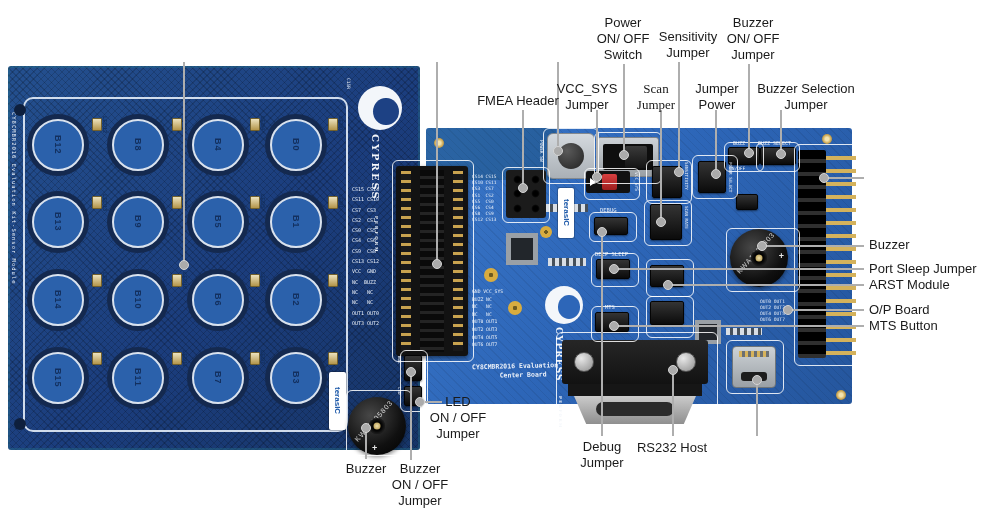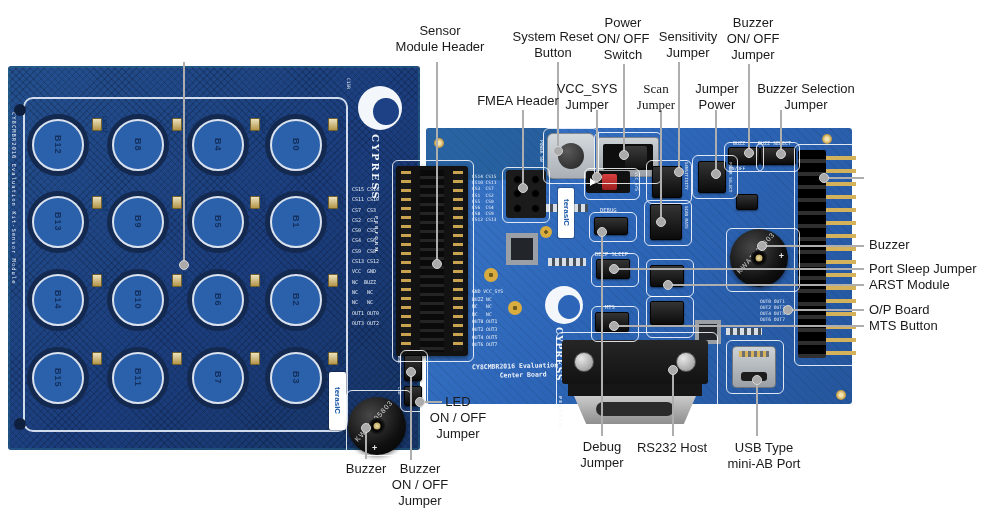--- a/index.html
+++ b/index.html
@@ -445,25 +445,21 @@
   <div class="dot" style="left:366px;top:428px;"></div>
   <div class="vline" style="left:410px;top:372px;height:88px;"></div>
   <div class="dot" style="left:411px;top:372px;"></div>
   <div class="vline" style="left:601px;top:232px;height:204px;"></div>
   <div class="dot" style="left:602px;top:232px;"></div>
   <div class="vline" style="left:672px;top:370px;height:66px;"></div>
   <div class="dot" style="left:673px;top:370px;"></div>
   <div class="vline" style="left:756px;top:380px;height:56px;"></div>
   <div class="dot" style="left:757px;top:380px;"></div>
 
-  <div class="lbl" style="left:385px;top:23px;width:110px;">Sensor
-Module Header</div>
   <div class="lbl" style="left:470px;top:93px;width:96px;">FMEA Header</div>
-  <div class="lbl" style="left:505px;top:29px;width:96px;">System Reset
-Button</div>
   <div class="lbl" style="left:554px;top:81px;width:66px;">VCC_SYS
 Jumper</div>
   <div class="lbl" style="left:592px;top:15px;width:62px;">Power
 ON/ OFF
 Switch</div>
   <div class="lbl" style="left:629px;top:81px;width:54px;font-family:Liberation Serif, serif;">Scan
 Jumper</div>
   <div class="lbl" style="left:652px;top:29px;width:72px;">Sensitivity
 Jumper</div>
   <div class="lbl" style="left:689px;top:81px;width:56px;">Jumper
@@ -481,16 +477,14 @@
   <div class="lbl" style="left:426px;top:394px;width:64px;">LED
 ON / OFF
 Jumper</div>
   <div class="lbl" style="left:338px;top:461px;width:56px;">Buzzer</div>
   <div class="lbl" style="left:388px;top:461px;width:64px;">Buzzer
 ON / OFF
 Jumper</div>
   <div class="lbl" style="left:572px;top:439px;width:60px;">Debug
 Jumper</div>
   <div class="lbl" style="left:634px;top:440px;width:76px;">RS232 Host</div>
-  <div class="lbl" style="left:724px;top:440px;width:80px;">USB Type
-mini-AB Port</div>
 
 </div>
 
 </body></html>

